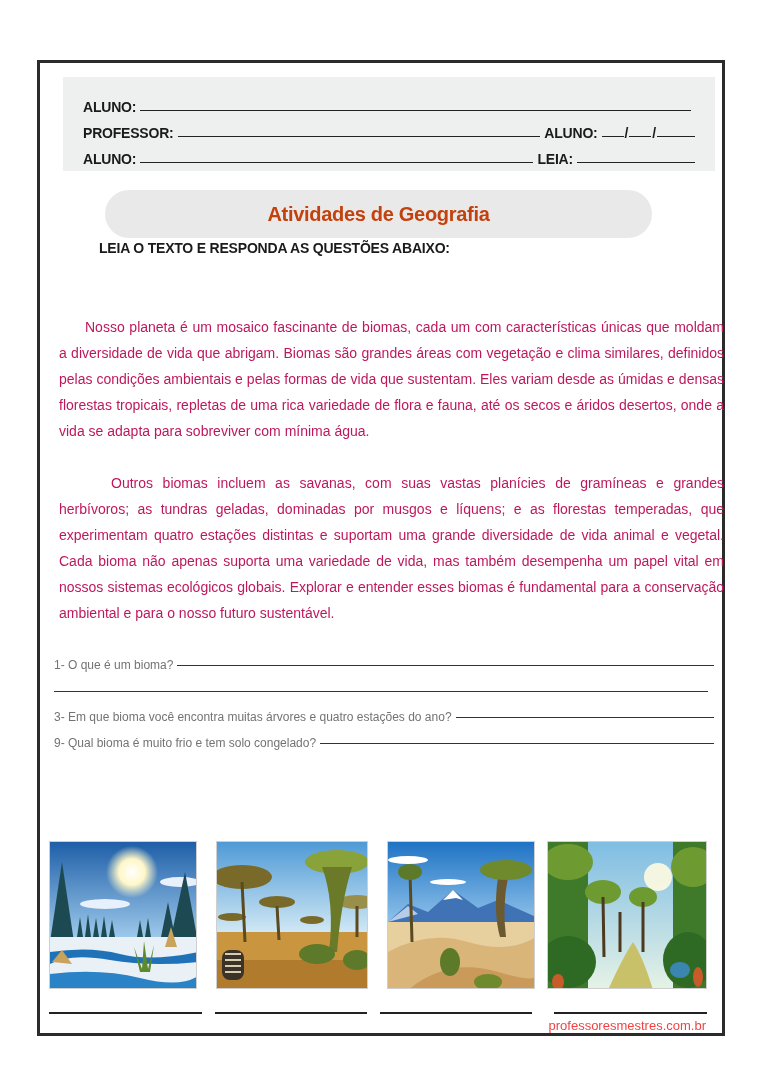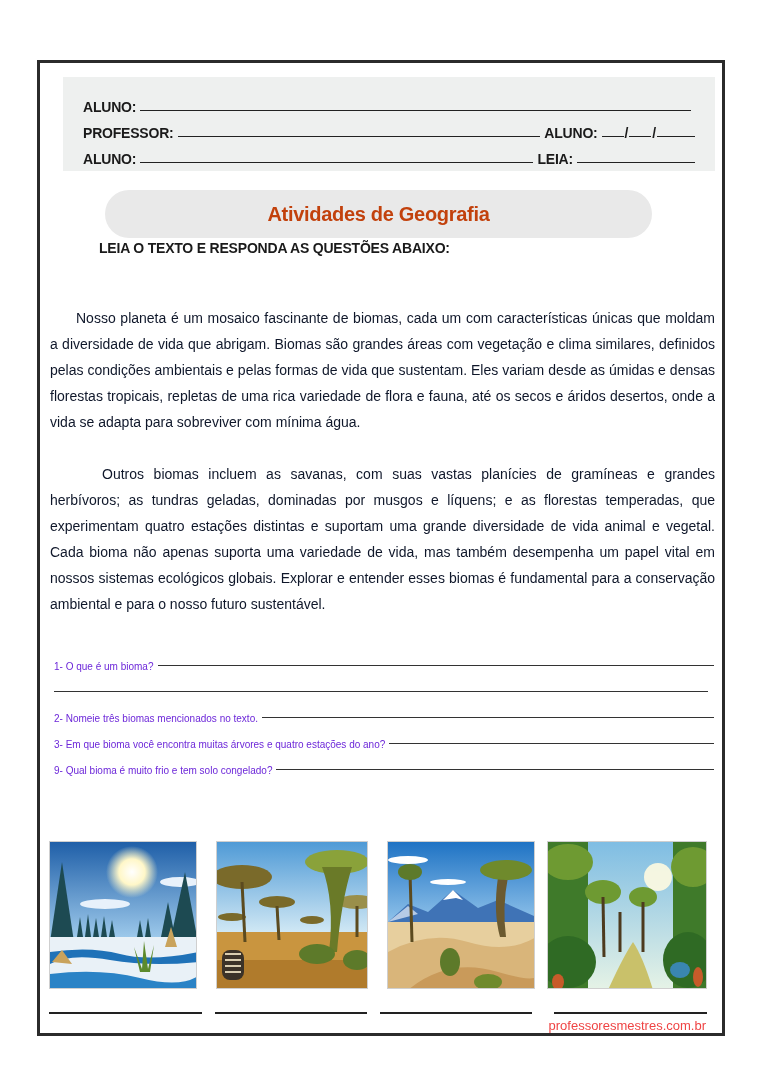--- a/index.html
+++ b/index.html
@@ -11,24 +11,24 @@
                 background:#eef0ef; box-sizing:border-box; padding:12px 20px 0 20px; }
   .hrow { display:flex; align-items:flex-end; height:26px; font-weight:bold; font-size:14px; letter-spacing:-0.2px; }
   .hlabel { white-space:nowrap; }
   .hline { flex:1; border-bottom:1.5px solid #222; margin:0 4px 4px 4px; height:1px; }
   .hline.fixed { flex:none; }
   .hsep { margin:0 0 0 0; }
   .title-pill { position:absolute; left:105px; top:190px; width:547px; height:48px;
                 border-radius:24px; background:#e9e9e9; display:flex; align-items:center; justify-content:center; }
   .title-text { font-size:20px; font-weight:bold; color:#c2410c; letter-spacing:-0.3px; }
   .instruction { position:absolute; left:67px; top:240px; font-size:14px; font-weight:bold; letter-spacing:-0.2px;margin-left:32px; }
-  .para { position:absolute; left:50px; width:665px; font-size:14px; line-height:26px; text-align:justify; color:#0f172a; margin:0; }
+  .para { position:absolute; left:50px; width:665px; font-size:14px; line-height:26px; text-align:justify; color:#be185d; margin:9px; }
   .para1 { top:305px; text-indent:26px; }
   .para2 { top:461px; text-indent:52px; }
-  .questions { position:absolute; left:54px; top:646px; width:660px; font-size:10px; color:#6d28d9; }
+  .questions { position:absolute; left:54px; top:646px; width:660px; font-size:12px; color:#737373; }
   .q { display:flex; align-items:flex-end; height:26px; }
   .q .qtext { white-space:nowrap; }
   .q .qline { flex:1; border-bottom:1px solid #333; margin:0 0 6px 4px; height:1px; }
   .q.lineonly .qline { margin-left:0; margin-right:6px; }
   .images { position:absolute; left:49px; top:841px; width:660px; height:150px; }
   .bio-img { position:absolute; top:0; height:148px; border:1px solid #cfcfcf; box-sizing:border-box; overflow:hidden; }
   .img1 { left:0; width:148px; }
   .img2 { left:167px; width:152px; }
   .img3 { left:338px; width:148px; }
   .img4 { left:498px; width:160px; }
@@ -79,24 +79,20 @@
 
 <div class="questions">
   <div class="q">
     <span class="qtext">1- O que é um bioma?</span>
     <span class="qline"></span>
   </div>
   <div class="q lineonly">
     <span class="qline"></span>
   </div>
   <div class="q">
-    <span class="qtext">2- Nomeie três biomas mencionados no texto.</span>
-    <span class="qline"></span>
-  </div>
-  <div class="q">
     <span class="qtext">3- Em que bioma você encontra muitas árvores e quatro estações do ano?</span>
     <span class="qline"></span>
   </div>
   <div class="q">
     <span class="qtext">9- Qual bioma é muito frio e tem solo congelado?</span>
     <span class="qline"></span>
   </div>
 </div>
 
 <div class="images">

